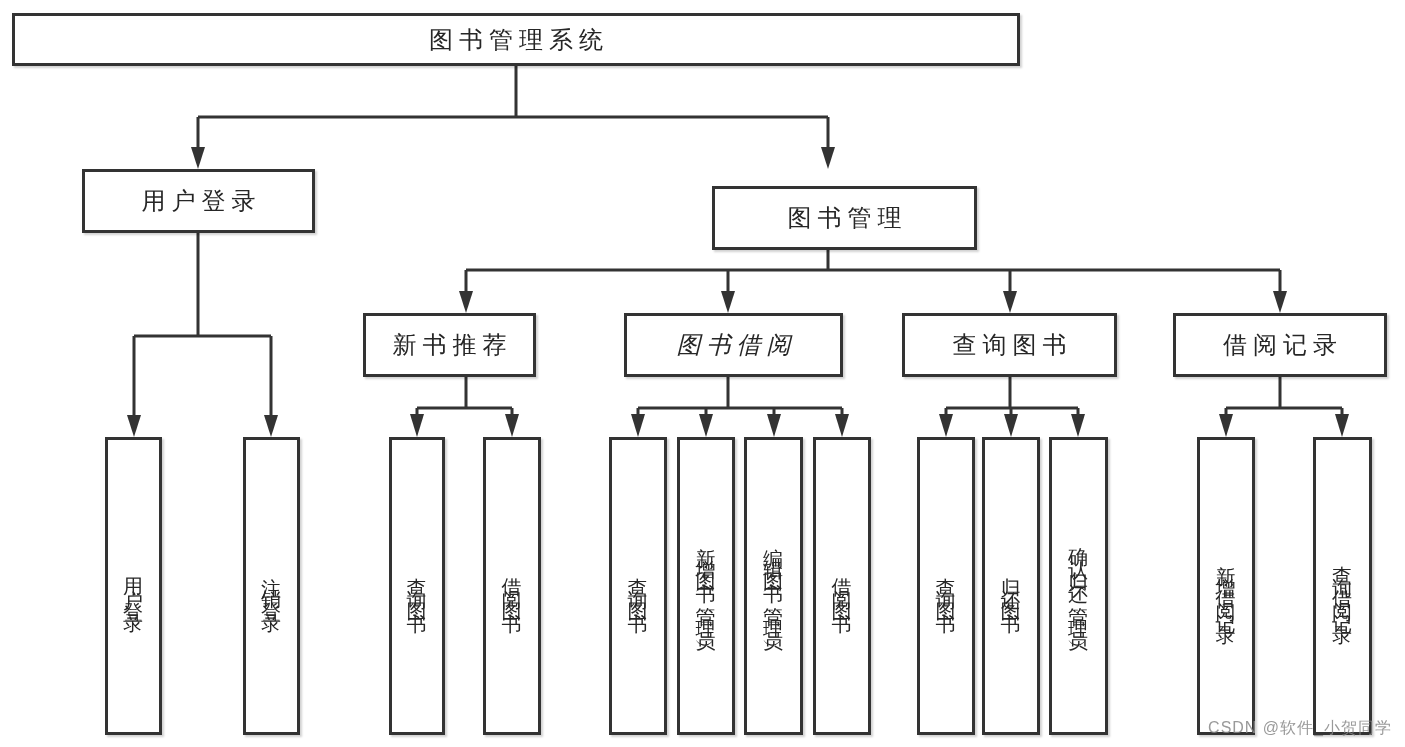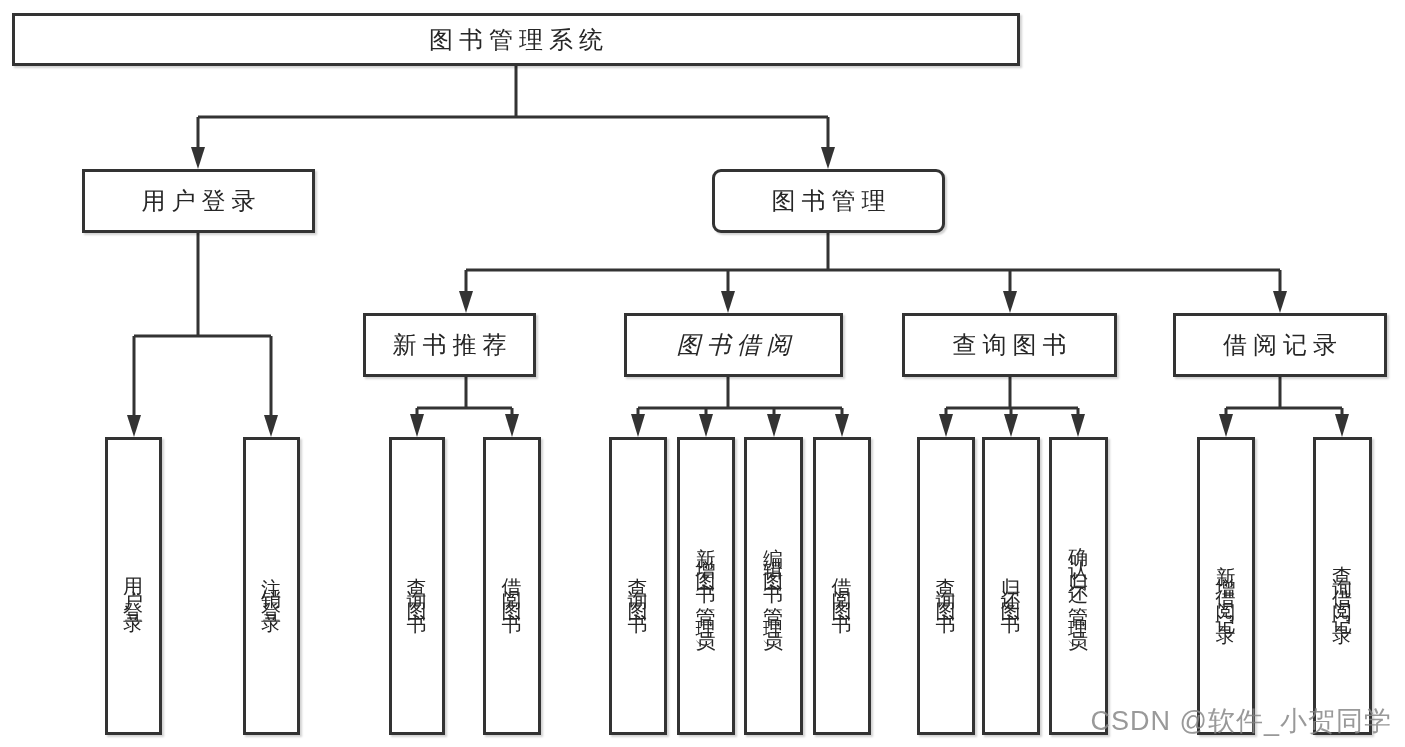--- a/index.html
+++ b/index.html
@@ -44,21 +44,21 @@
     text-orientation: mixed;
     font-size: 20px;
     letter-spacing: 12px;
     line-height: 1;
     white-space: nowrap;
   }
   #watermark {
     position: absolute;
     right: 13px;
     bottom: 8px;
-    font-size: 27px;
+    font-size: 16px;
     color: rgba(135,135,135,0.85);
     letter-spacing: 1px;
     z-index: 3;
     white-space: nowrap;
   }
 </style>
 </head>
 <body>
 
 <div id="canvas">
@@ -103,21 +103,21 @@
     </g>
   </svg>
 
   <div class="node hnode" style="left:12px;top:13px;width:1008px;height:53px;">
     <span>图书管理系统</span>
   </div>
 
   <div class="node hnode" style="left:82px;top:169px;width:233px;height:64px;">
     <span>用户登录</span>
   </div>
-  <div class="node hnode" style="left:712px;top:169px;width:233px;height:64px;border-radius:9px;">
+  <div class="node hnode" style="left:712px;top:186px;width:265px;height:64px;">
     <span>图书管理</span>
   </div>
 
   <div class="node hnode" style="left:363px;top:313px;width:173px;height:64px;">
     <span>新书推荐</span>
   </div>
   <div class="node hnode" style="left:624px;top:313px;width:219px;height:64px;font-style:italic;">
     <span>图书借阅</span>
   </div>
   <div class="node hnode" style="left:902px;top:313px;width:215px;height:64px;">

